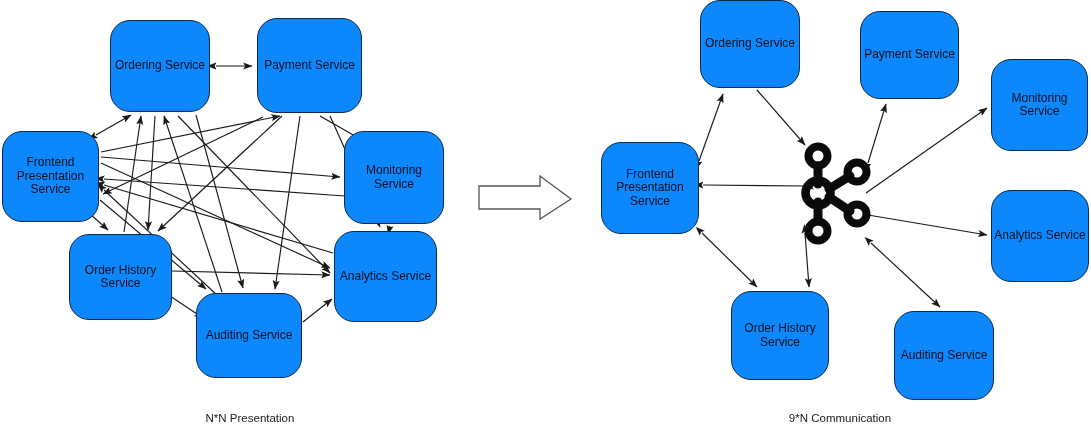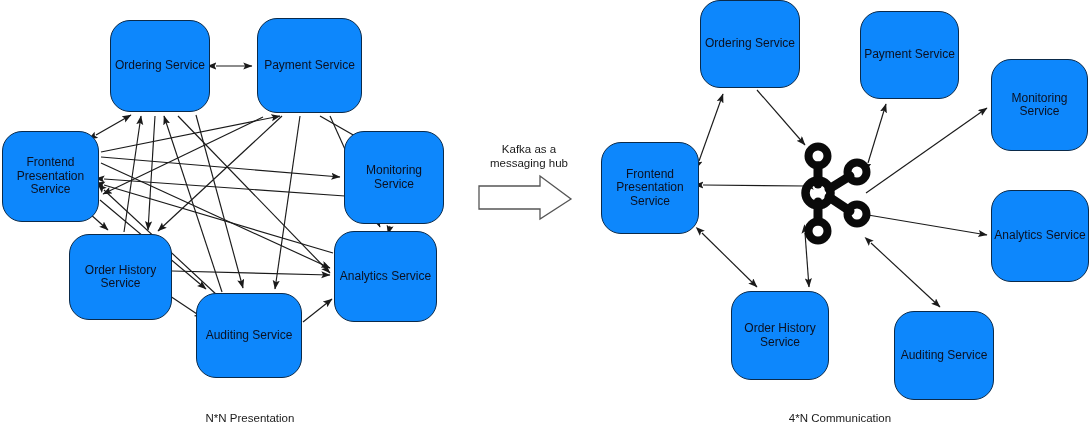--- a/index.html
+++ b/index.html
@@ -197,22 +197,20 @@
     <span>Order History
 Service</span>
   </div>
   <div class="node" style="left:334px; top:231px; width:103px; height:91px;">
     <span>Analytics Service</span>
   </div>
   <div class="node" style="left:196px; top:293px; width:106px; height:85px;">
     <span>Auditing Service</span>
   </div>
 
-  <div class="mid-label" style="left:470px; top:142px; width:118px;">Kafka as a
-messaging hub</div>
 
   <div class="node" style="left:700px; top:0px; width:100px; height:88px;">
     <span>Ordering Service</span>
   </div>
   <div class="node" style="left:860px; top:11px; width:99px; height:88px;">
     <span>Payment Service</span>
   </div>
   <div class="node" style="left:991px; top:59px; width:97px; height:92px;">
     <span>Monitoring
 Service</span>
@@ -227,15 +225,15 @@
   </div>
   <div class="node" style="left:731px; top:291px; width:98px; height:89px;">
     <span>Order History
 Service</span>
   </div>
   <div class="node" style="left:894px; top:311px; width:100px; height:89px;">
     <span>Auditing Service</span>
   </div>
 
   <div class="caption" style="left:145px; top:412px; width:210px;">N*N Presentation</div>
-  <div class="caption" style="left:735px; top:412px; width:210px;">4*N Communication</div>
+  <div class="caption" style="left:735px; top:412px; width:210px;">9*N Communication</div>
 
 </div>
 
 </body></html>

